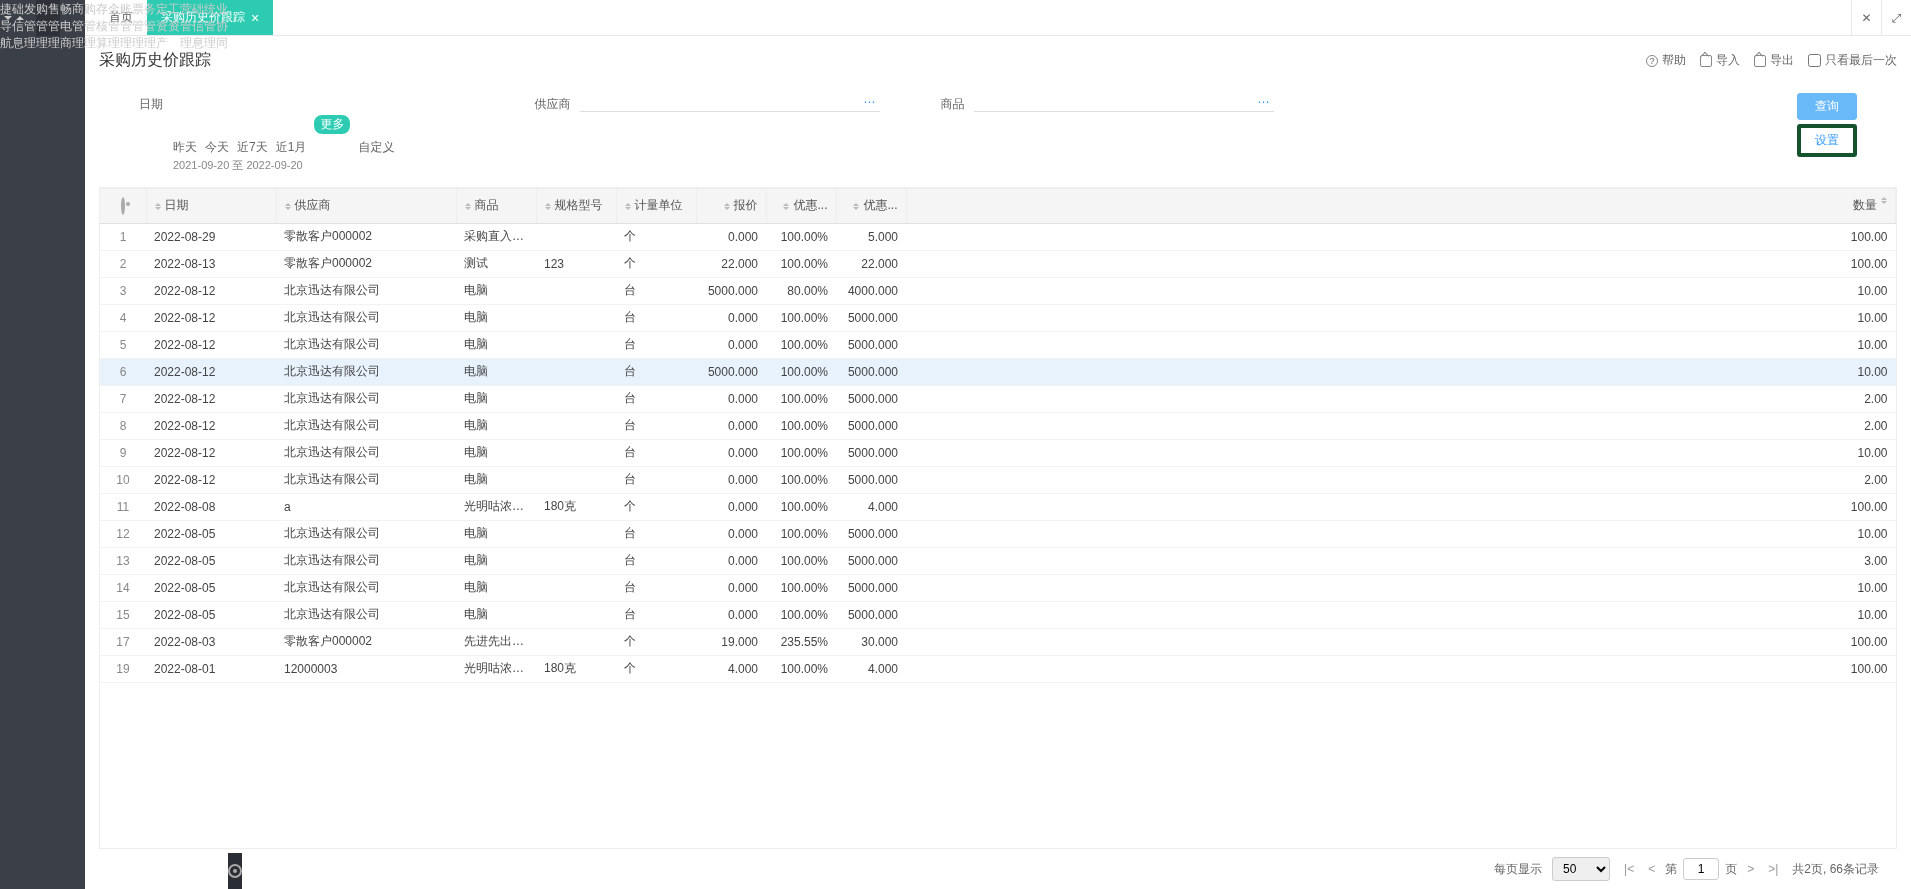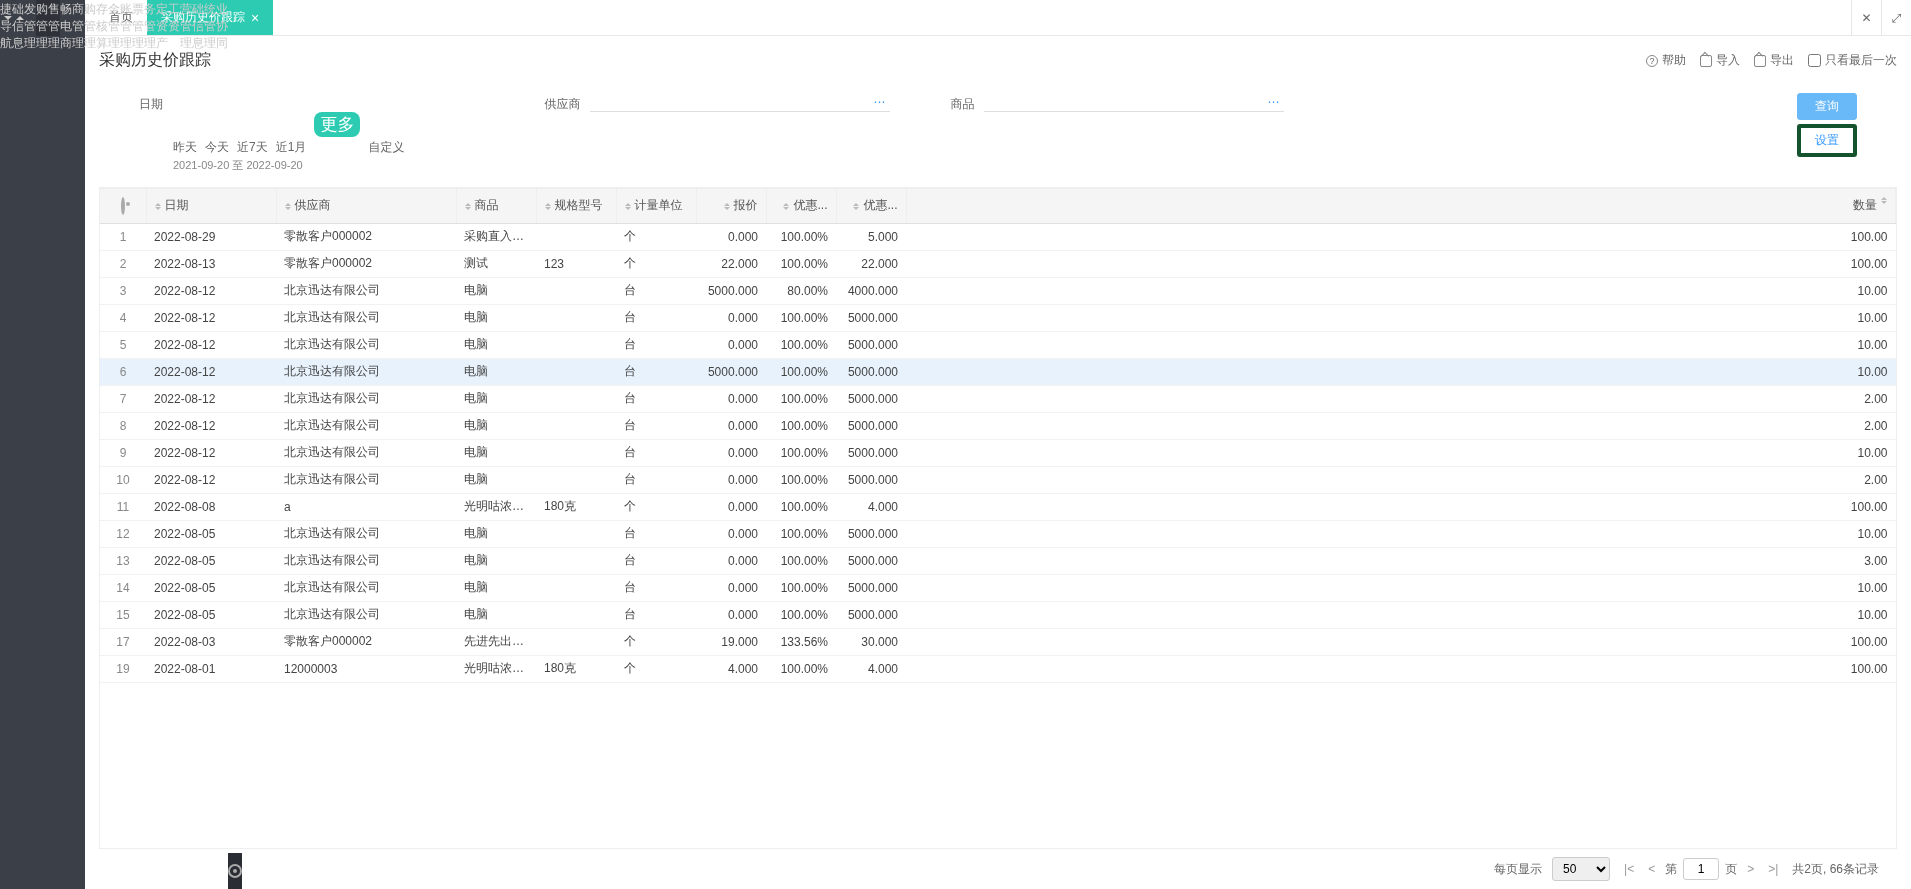--- a/index.html
+++ b/index.html
@@ -28,21 +28,21 @@
 .ico-circle { display: inline-block; width: 12px; height: 12px; border: 1px solid #888; border-radius: 50%; font-size: 9px; line-height: 10px; text-align: center; }
 .ico-share { display: inline-block; width: 12px; height: 12px; border: 1px solid #888; border-radius: 2px; position: relative; }
 .ico-share::after { content: ''; position: absolute; top: -3px; right: 3px; width: 5px; height: 5px; border-top: 1px solid #888; border-right: 1px solid #888; transform: rotate(-45deg); }
 .checkbox { display: inline-flex; align-items: center; gap: 4px; }
 .checkbox input { margin: 0; }
 .filter-panel { background: #fff; padding: 10px 40px 14px 40px; border-bottom: 1px solid #eee; display: flex; align-items: flex-start; gap: 20px; }
 .filter-group { display: flex; align-items: flex-start; gap: 10px; }
 .filter-label { color: #666; font-size: 12px; padding-top: 3px; white-space: nowrap; }
 .date-shortcuts { display: flex; align-items: center; gap: 8px; font-size: 12px; color: #666; }
 .shortcut { cursor: pointer; margin-top: 46px; }
-.more-tag { background: #2dccb2; color: #fff; padding: 1px 6px; border-radius: 8px; font-size: 17px; }
+.more-tag { background: #2dccb2; color: #fff; padding: 1px 6px; border-radius: 8px; font-size: 12px; }
 .date-range { color: #888; font-size: 11px; margin-top: 2px; }
 .filter-input-wrap { display: flex; align-items: center; gap: 4px; border-bottom: 1px solid #ddd; min-width: 300px; }
 .filter-input { border: none; outline: none; flex: 1; font-size: 12px; padding: 2px; }
 .dots { color: #3399ff; cursor: pointer; padding: 0 4px; letter-spacing: 1px; }
 .filter-buttons { margin-left: auto; display: flex; flex-direction: column; gap: 4px; }
 .btn { padding: 4px 14px; font-size: 12px; border-radius: 3px; cursor: pointer; text-align: center; }
 .btn-primary { background: #69b8f7; color: #fff; border: 1px solid #69b8f7; }
 .btn-outline { background: #fff; color: #3399ff; border: 4px solid #14532d; }
 .table-wrap { flex: 1; overflow: auto; border: 1px solid #eee; }
 table { width: 100%; border-collapse: collapse; table-layout: fixed; }
@@ -399,21 +399,21 @@
                 <td class="num">10.00</td>
               </tr>
               <tr>
                 <td class="idx">17</td>
                 <td>2022-08-03</td>
                 <td>零散客户000002</td>
                 <td>先进先出商品</td>
                 <td></td>
                 <td>个</td>
                 <td class="num">19.000</td>
-                <td class="num">133.56%</td>
+                <td class="num">235.55%</td>
                 <td class="num">30.000</td>
                 <td class="num">100.00</td>
               </tr>
               <tr>
                 <td class="idx">19</td>
                 <td>2022-08-01</td>
                 <td>12000003</td>
                 <td>光明咕浓咕...</td>
                 <td>180克</td>
                 <td>个</td>

